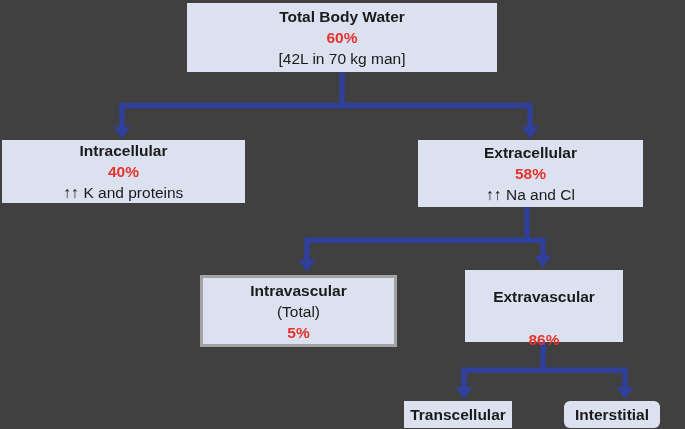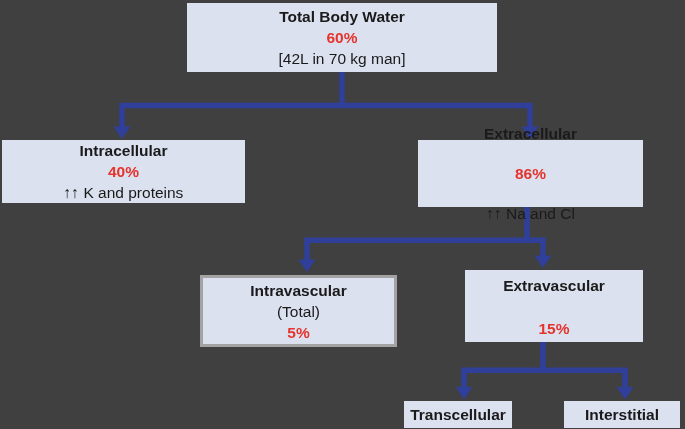--- a/index.html
+++ b/index.html
@@ -25,28 +25,28 @@
     font-size: 15.5px;
     line-height: 21px;
   }
   .ttl  { font-weight: bold; color: #1a1a1a; }
   .val  { font-weight: bold; color: #e4342c; }
   .note { font-weight: normal; color: #1a1a1a; }
   .sub  { font-weight: normal; color: #1a1a1a; }
 
   #node-tbw           { left: 187px; top: 3px;   width: 310px; height: 69px; }
   #node-intracellular { left: 2px;   top: 140px; width: 243px; height: 63px; }
-  #node-extracellular { left: 418px; top: 140px; width: 225px; height: 67px; gap: 19px; }
+  #node-extracellular { left: 418px; top: 140px; width: 225px; height: 67px; }
   #node-intravascular { left: 200px; top: 275px; width: 197px; height: 72px;
                         border: 3px solid #a3a3a3; }
-  #node-extravascular { left: 465px; top: 270px; width: 178px; height: 72px;
-                        justify-content: flex-start; padding: 5px 0 0 0; }
+  #node-extravascular { left: 465px; top: 270px; width: 158px; height: 72px;
+                        justify-content: flex-start; padding: 16px 0 0 0; }
   #node-extravascular .val { margin-top: 22px; }
   #node-transcellular { left: 404px; top: 401px; width: 108px; height: 27px; }
-  #node-interstitial  { left: 564px; top: 401px; width: 116px; height: 27px; }
+  #node-interstitial  { left: 564px; top: 401px; width: 96px; height: 27px; border-radius: 6px; }
 
   .edge-line { stroke: #2f3f9a; stroke-width: 5.5; fill: none; stroke-linejoin: miter; }
   .edge-head { fill: #2f3f9a; stroke: none; }
 </style>
 </head>
 <body>
 
 <div id="canvas">
 
   <svg class="edges" width="685" height="429" viewBox="0 0 685 429">
@@ -80,33 +80,33 @@
   </div>
 
   <div class="node" id="node-intracellular">
     <span class="ttl">Intracellular</span>
     <span class="val">40%</span>
     <span class="note">↑↑ K and proteins</span>
   </div>
 
   <div class="node" id="node-extracellular">
     <span class="ttl">Extracellular</span>
-    <span class="val">86%</span>
+    <span class="val">58%</span>
     <span class="note">↑↑ Na and Cl</span>
   </div>
 
   <div class="node" id="node-intravascular">
     <span class="ttl">Intravascular</span>
     <span class="sub">(Total)</span>
     <span class="val">5%</span>
   </div>
 
   <div class="node" id="node-extravascular">
     <span class="ttl">Extravascular</span>
-    <span class="val">15%</span>
+    <span class="val">86%</span>
   </div>
 
   <div class="node" id="node-transcellular">
     <span class="ttl">Transcellular</span>
   </div>
 
   <div class="node" id="node-interstitial">
     <span class="ttl">Interstitial</span>
   </div>
 

